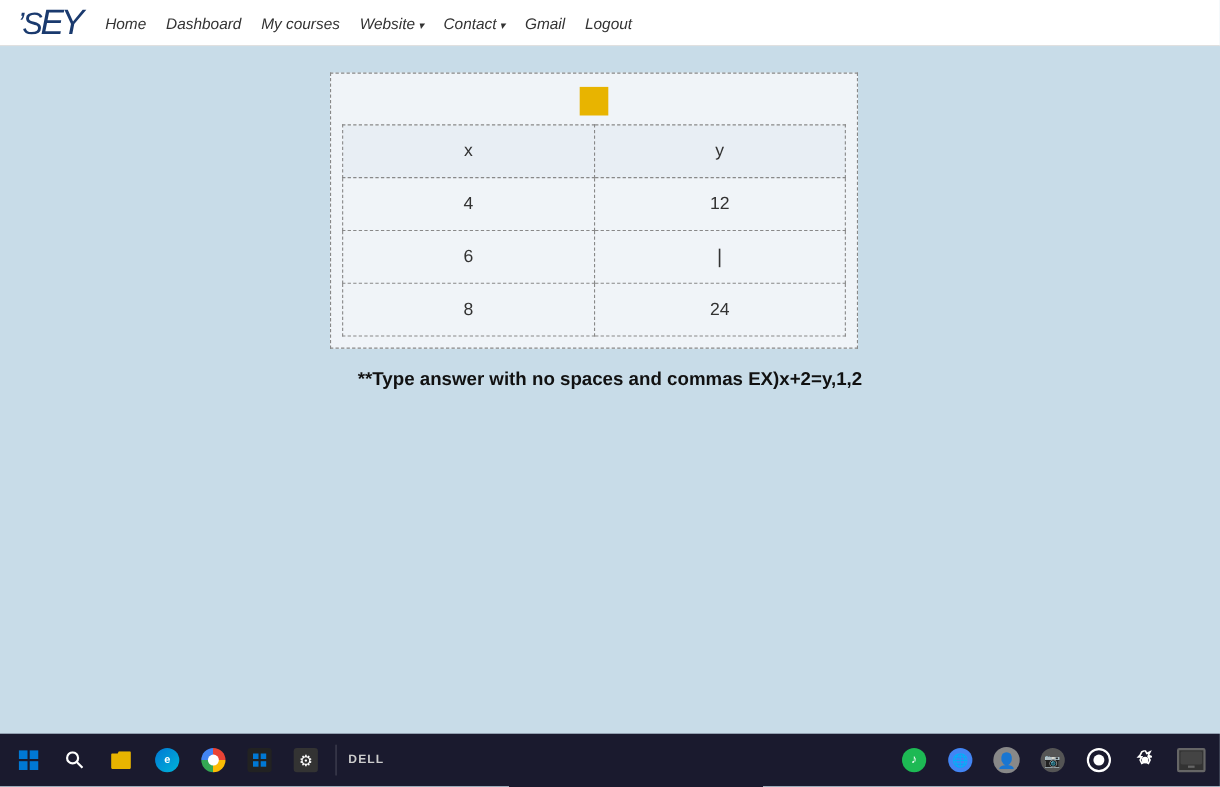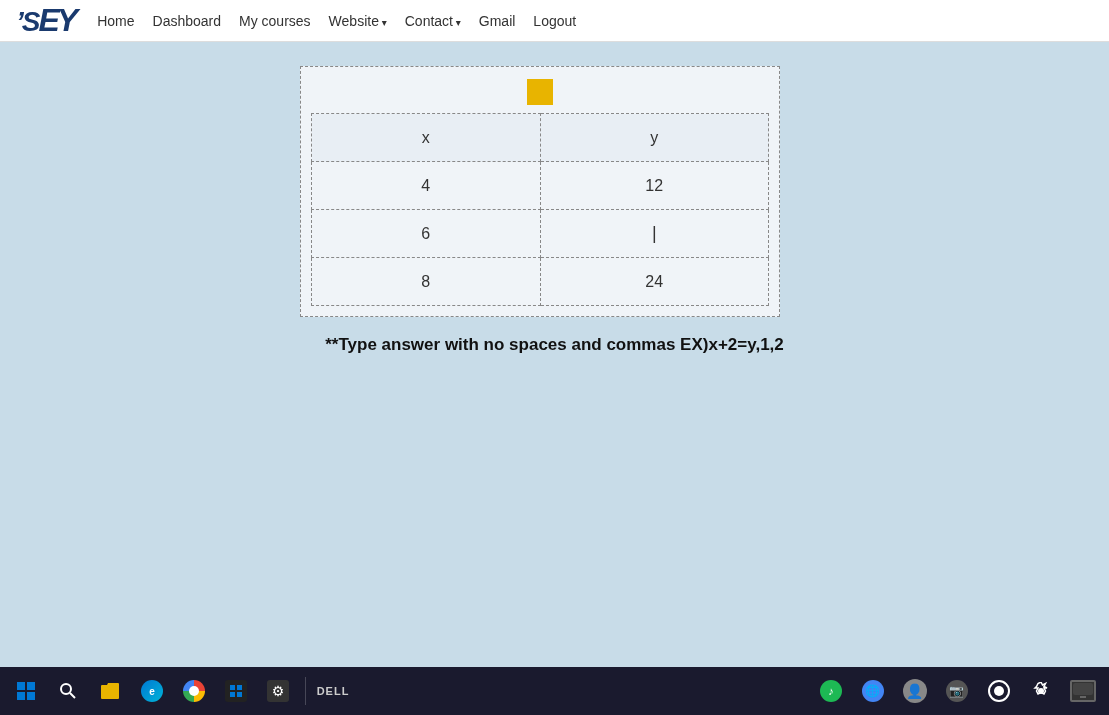--- a/index.html
+++ b/index.html
@@ -19,36 +19,37 @@
       padding: 8px 16px;
       display: flex;
       align-items: center;
       gap: 18px;
       height: 42px;
       border-bottom: 1px solid #ddd;
     }
 
     .navbar .logo {
       font-size: 28px;
-      font-weight: 700;
+      font-weight: 400;
       color: #1a3a6e;
       font-style: italic;
       letter-spacing: -2px;
       margin-right: 4px;
     }
 
     .navbar .logo span {
       color: #e8b400;
     }
 
     .nav-link {
       font-size: 14px;
       color: #333;
       text-decoration: none;
       cursor: pointer;
+      font-style: italic;
     }
 
     .nav-link.has-arrow::after {
       content: ' ▾';
       font-size: 10px;
     }
 
     
     .main-content {
       padding: 24px 40px 10px 40px;

